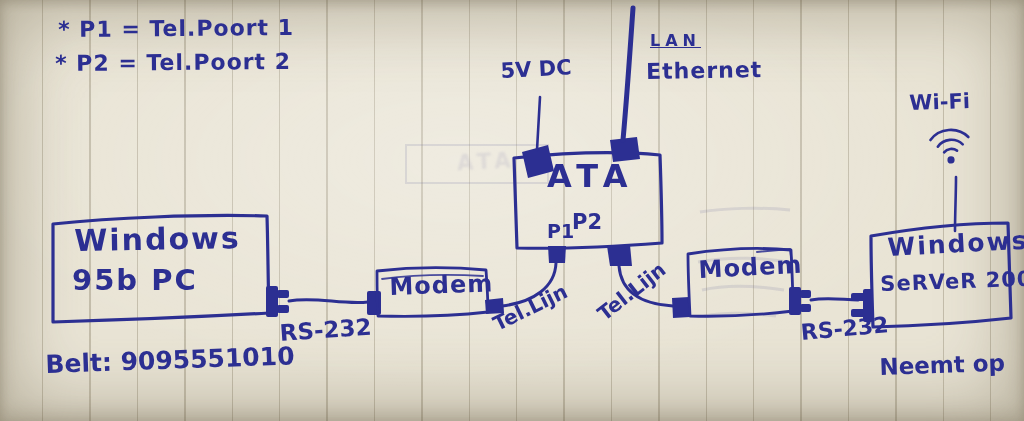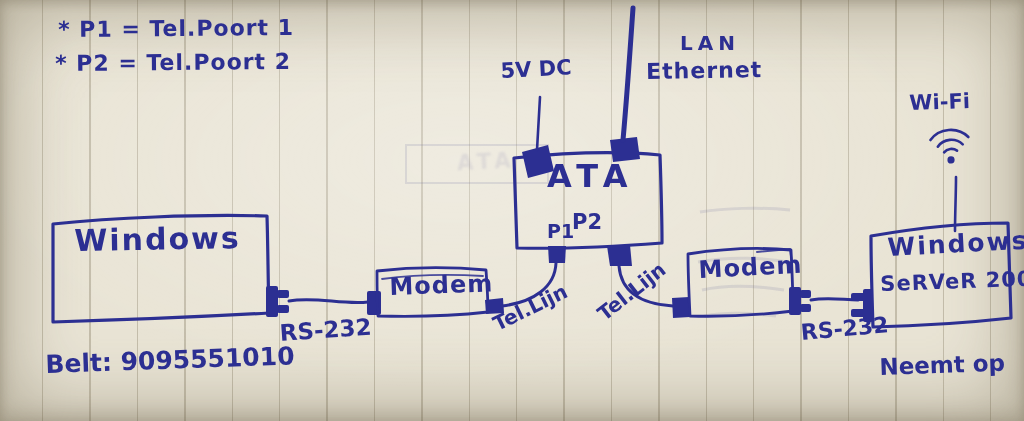--- a/index.html
+++ b/index.html
@@ -99,25 +99,26 @@
     </g>
     <path d="M956,177 C956,195 955,213 955,231" class="ink-stroke" stroke-width="2.6"></path>
   </svg>
 
   <div class="ghost-text" style="left:452px; top:150px; font-size:21px; letter-spacing:5px; transform:scaleX(-1) rotate(3deg);">ATA</div>
 
   <div class="hand" style="left:58px; top:19px; font-size:22px; letter-spacing:1px; transform:rotate(-0.5deg);">* P1 = Tel.Poort 1</div>
   <div class="hand" style="left:55px; top:53px; font-size:22px; letter-spacing:1px; transform:rotate(-0.5deg);">* P2 = Tel.Poort 2</div>
 
   <div class="hand" style="left:500px; top:61px; font-size:21px; transform:rotate(-3deg);">5V DC</div>
-  <div class="hand" style="left:680px; top:33px; font-size:20px; letter-spacing:5px;">LAN</div>
+  <div class="hand" style="left:650px; top:33px; font-size:16px; letter-spacing:5px;text-decoration:underline;">LAN</div>
   <div class="hand" style="left:646px; top:61px; font-size:22px; letter-spacing:1px; transform:rotate(-1deg);">Ethernet</div>
   <div class="hand" style="left:909px; top:93px; font-size:21px; transform:rotate(-2deg);">Wi-Fi</div>
 
   <div class="hand" style="left:74px; top:226px; font-size:30px; letter-spacing:2px; transform:rotate(-1deg);">Windows</div>
+  <div class="hand" style="left:72px; top:266px; font-size:29px; letter-spacing:2px;">95b PC</div>
   <div class="hand" style="left:45px; top:352px; font-size:25px; transform:rotate(-2deg);">Belt: 9095551010</div>
 
   <div class="hand" style="left:279px; top:322px; font-size:23px; transform:rotate(-4deg);">RS-232</div>
   <div class="hand" style="left:389px; top:275px; font-size:24px; letter-spacing:1px; transform:rotate(-2deg);">Modem</div>
   <div class="hand" style="left:490px; top:316px; font-size:20px; transform:rotate(-26deg);">Tel.Lijn</div>
 
   <div class="hand" style="left:547px; top:160px; font-size:32px; letter-spacing:7px;">ATA</div>
   <div class="hand" style="left:547px; top:222px; font-size:19px;">P1</div>
   <div class="hand" style="left:572px; top:212px; font-size:21px;">P2</div>
 

